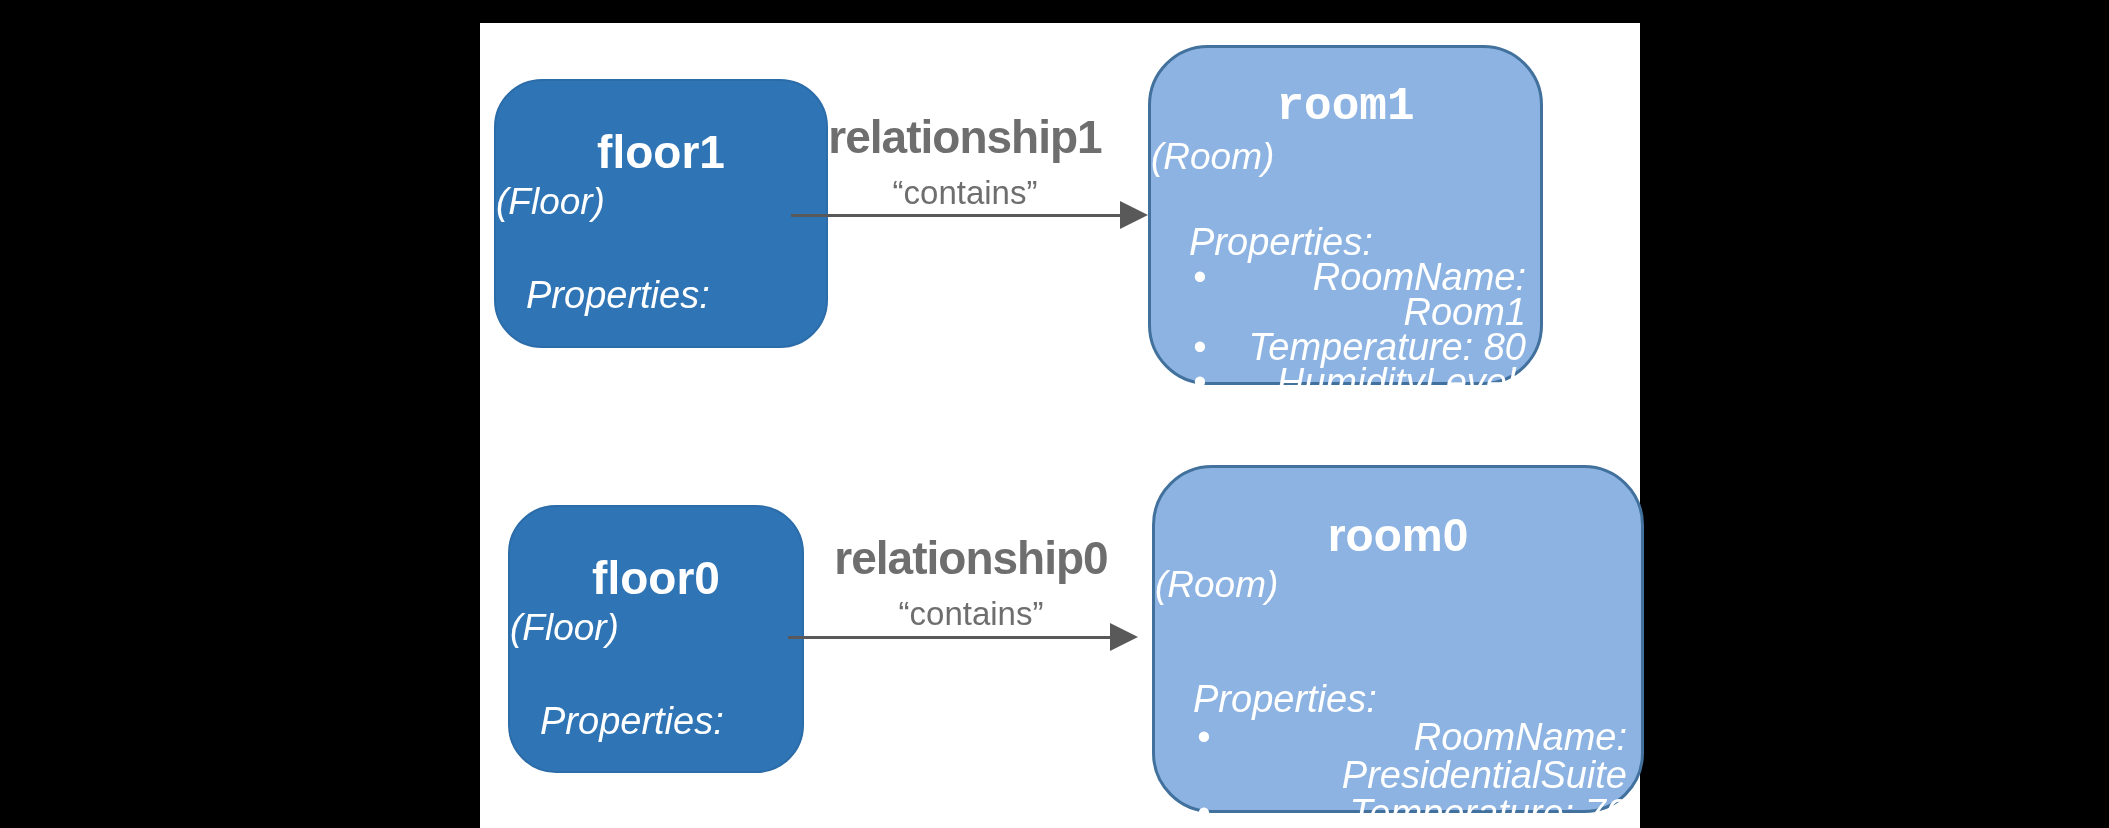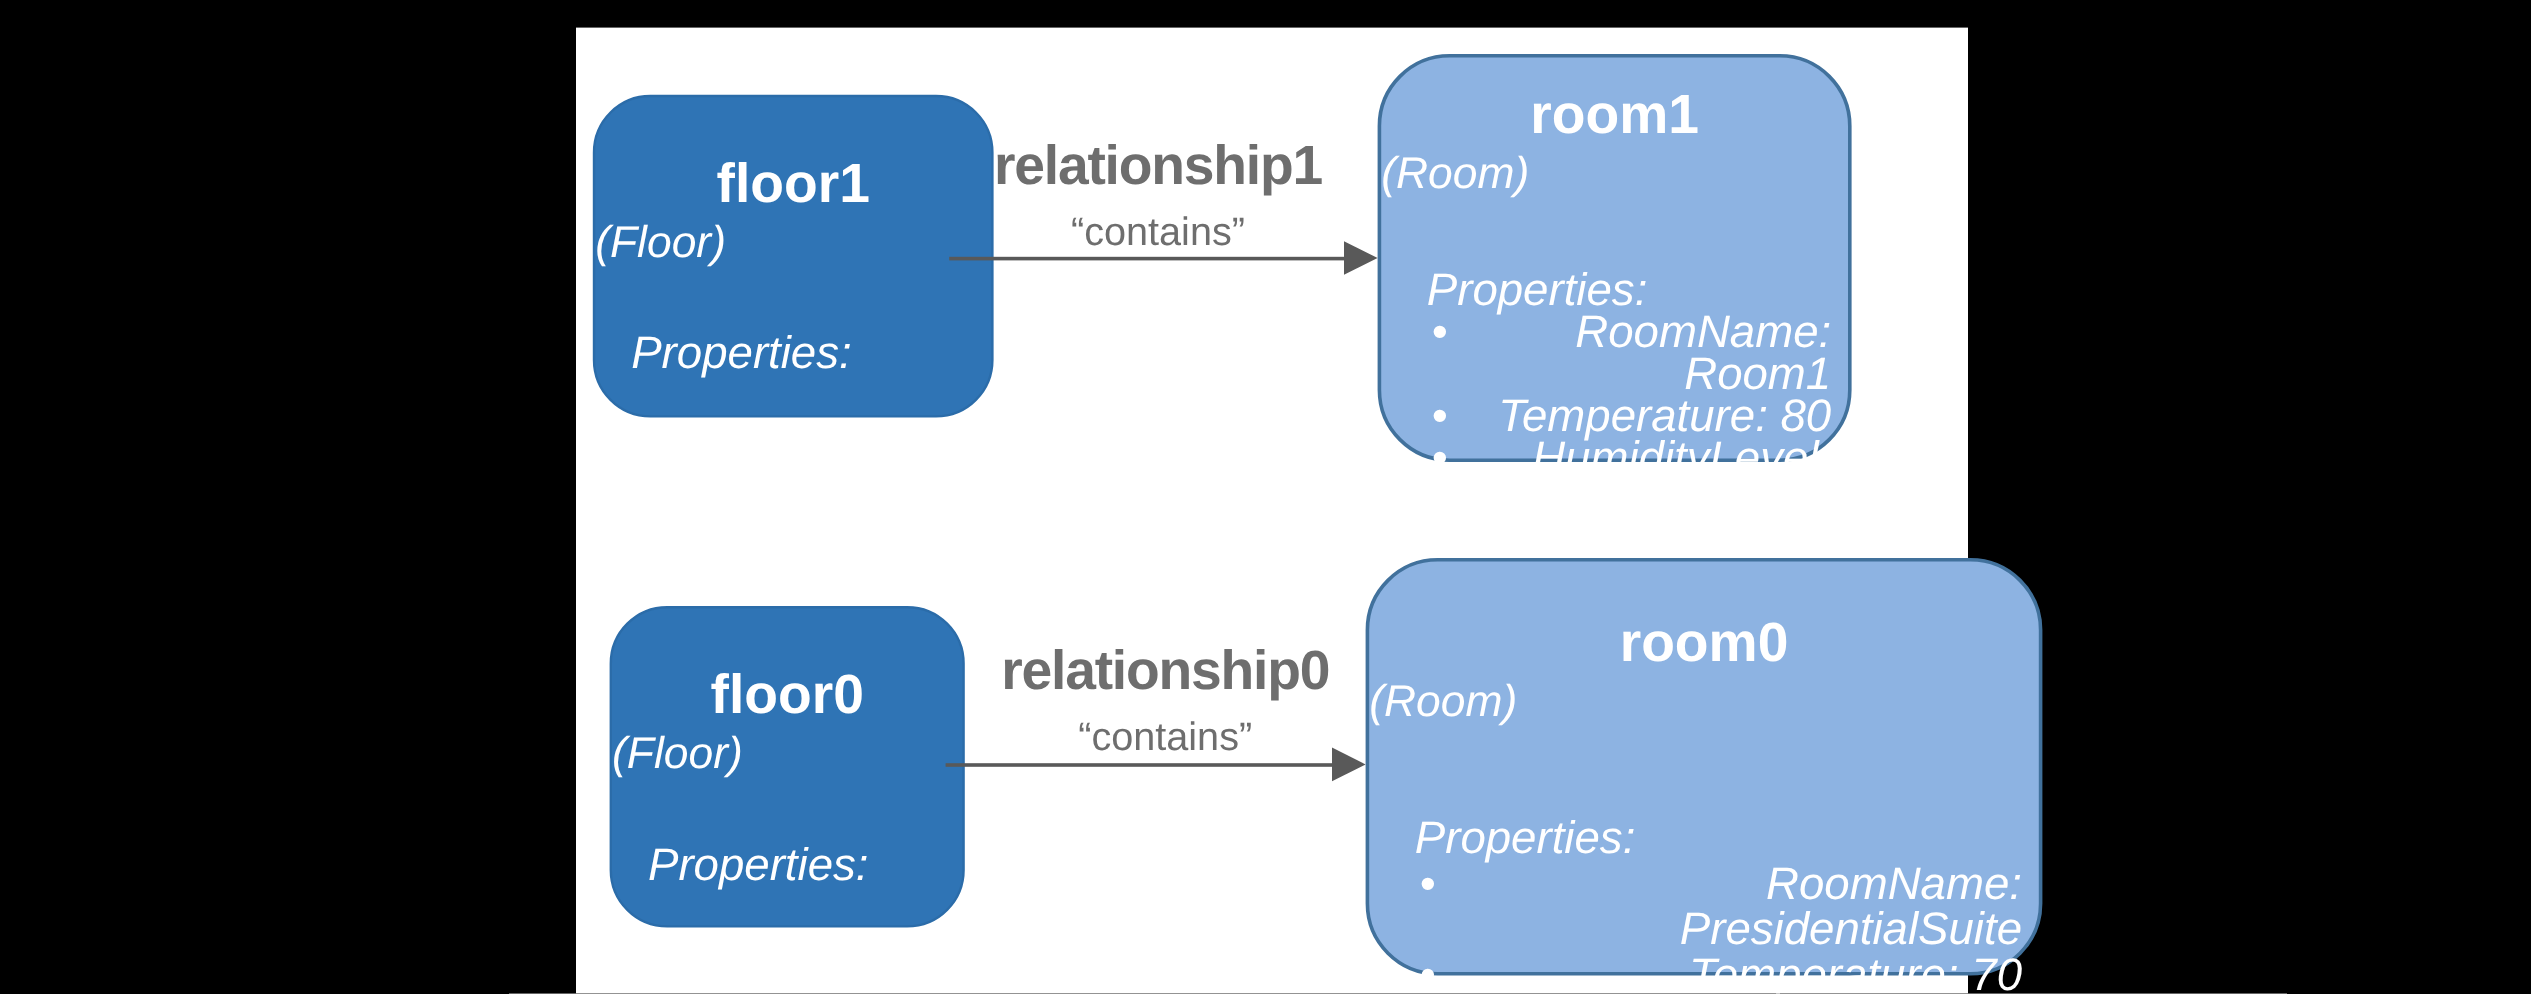--- a/index.html
+++ b/index.html
@@ -29,27 +29,27 @@
     border-radius:48px;
   }
   .room{
     background:var(--room-fill);
     border:3px solid var(--room-border);
     border-radius:60px;
   }
   .floor1{left:14px;top:56px;width:334px;height:269px;}
   .floor0{left:28px;top:482px;width:296px;height:268px;}
   .room1{left:668px;top:22px;width:395px;height:340px;}
-  .room0{left:658px;top:442px;width:564px;height:348px;}
+  .room0{left:672px;top:442px;width:492px;height:348px;}
 
   .node .title{
     text-align:center;font-weight:700;font-size:46px;line-height:54px;
   }
   .floor .title{margin-top:44px;}
-  .room1 .title{margin-top:20px;}
+  .room1 .title{margin-top:32px;font-family:Liberation Mono, monospace;}
   .room0 .title{margin-top:40px;}
   .node .subtitle{
     text-align:left;font-style:italic;font-size:37px;line-height:46px;
   }
   .node .props{
     position:absolute;font-style:italic;font-size:38px;color:var(--node-text);
   }
   .floor .props{left:30px;top:196px;right:16px;}
   .room .props{left:38px;right:14px;}
   .room1 .props{top:176px;}

